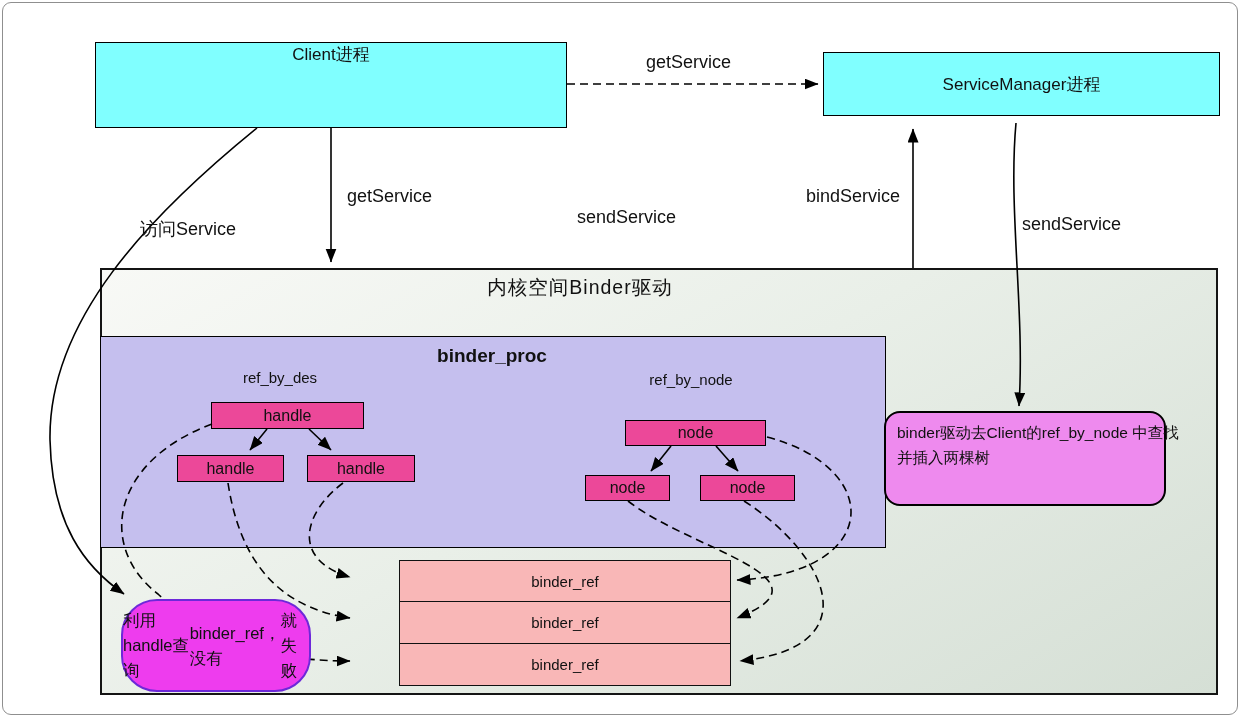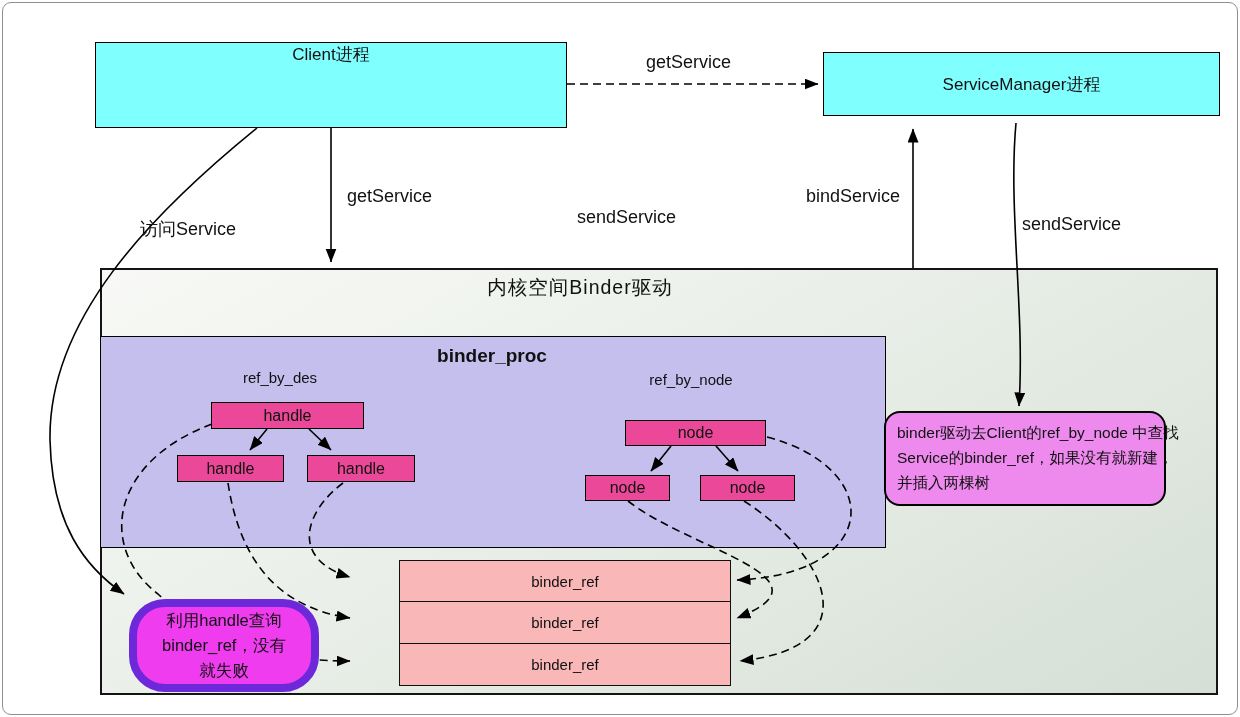--- a/index.html
+++ b/index.html
@@ -31,23 +31,23 @@
           align-items:center; justify-content:center; font-size:16px; }
 
   .refstack { position:absolute; left:355px; top:560px; width:376px; }
   .refrow { height:43px; background:var(--pink,#f9b7b7); border:1.7px solid #111;
             display:flex; align-items:center; justify-content:center; font-size:15px;margin-left:44px; }
   .refrow + .refrow { margin-top:-1.7px; }
 
   .note-right { position:absolute; left:884px; top:411px; width:282px; height:95px;
                 background:var(--violet,#ee8aee); border:2px solid #000; border-radius:16px;
                 padding:7px 23px 0 11px; font-size:15.5px; line-height:1.62; white-space:nowrap; }
-  .note-left  { position:absolute; left:129px; top:599px; width:190px; height:93px;
-                background:var(--magenta,#ee3cee); border:8px solid #6d28d9; border-radius:36px;
-                display:flex; flex-direction:column; align-items:center; justify-content:center;
+  .note-left  { position:absolute; left:121px; top:599px; width:190px; height:93px;
+                background:var(--magenta,#ee3cee); border:2px solid #6d28d9; border-radius:36px;
+                display:flex; flex-direction:row; align-items:center; justify-content:center;
                 font-size:16.5px; line-height:1.5; }
 
   .flabel { position:absolute; font-size:18px; white-space:nowrap; }
 
   svg.wires { position:absolute; left:0; top:0; width:1240px; height:717px; pointer-events:none; }
   .wire  { fill:none; stroke:#000; stroke-width:1.6px; }
   .dash  { stroke-dasharray:8 5; }
 </style>
 </head>
 <body>
@@ -102,21 +102,20 @@
     <path class="wire dash" marker-end="url(#arw)" d="M 228 483 C 238 548, 268 606, 350 618"></path>
     <path class="wire dash" marker-end="url(#arw)" d="M 343 483 C 303 513, 291 560, 350 577"></path>
 
     <path class="wire dash" marker-end="url(#arw)" d="M 767 437 C 885 468, 882 574, 737 580"></path>
     <path class="wire dash" marker-end="url(#arw)" d="M 628 501 C 690 550, 840 578, 737 618"></path>
     <path class="wire dash" marker-end="url(#arw)" d="M 744 501 C 824 552, 874 647, 740 661"></path>
   </svg>
 
   <div class="note-right">
     <div>binder驱动去Client的ref_by_node 中查找</div>
-    <div>Service的binder_ref，如果没有就新建，</div>
     <div>并插入两棵树</div>
   </div>
   <div class="note-left">
     <div>利用handle查询</div>
     <div>binder_ref，没有</div>
     <div>就失败</div>
   </div>
 
   <div class="procbox client">
     <span>Client进程</span>

